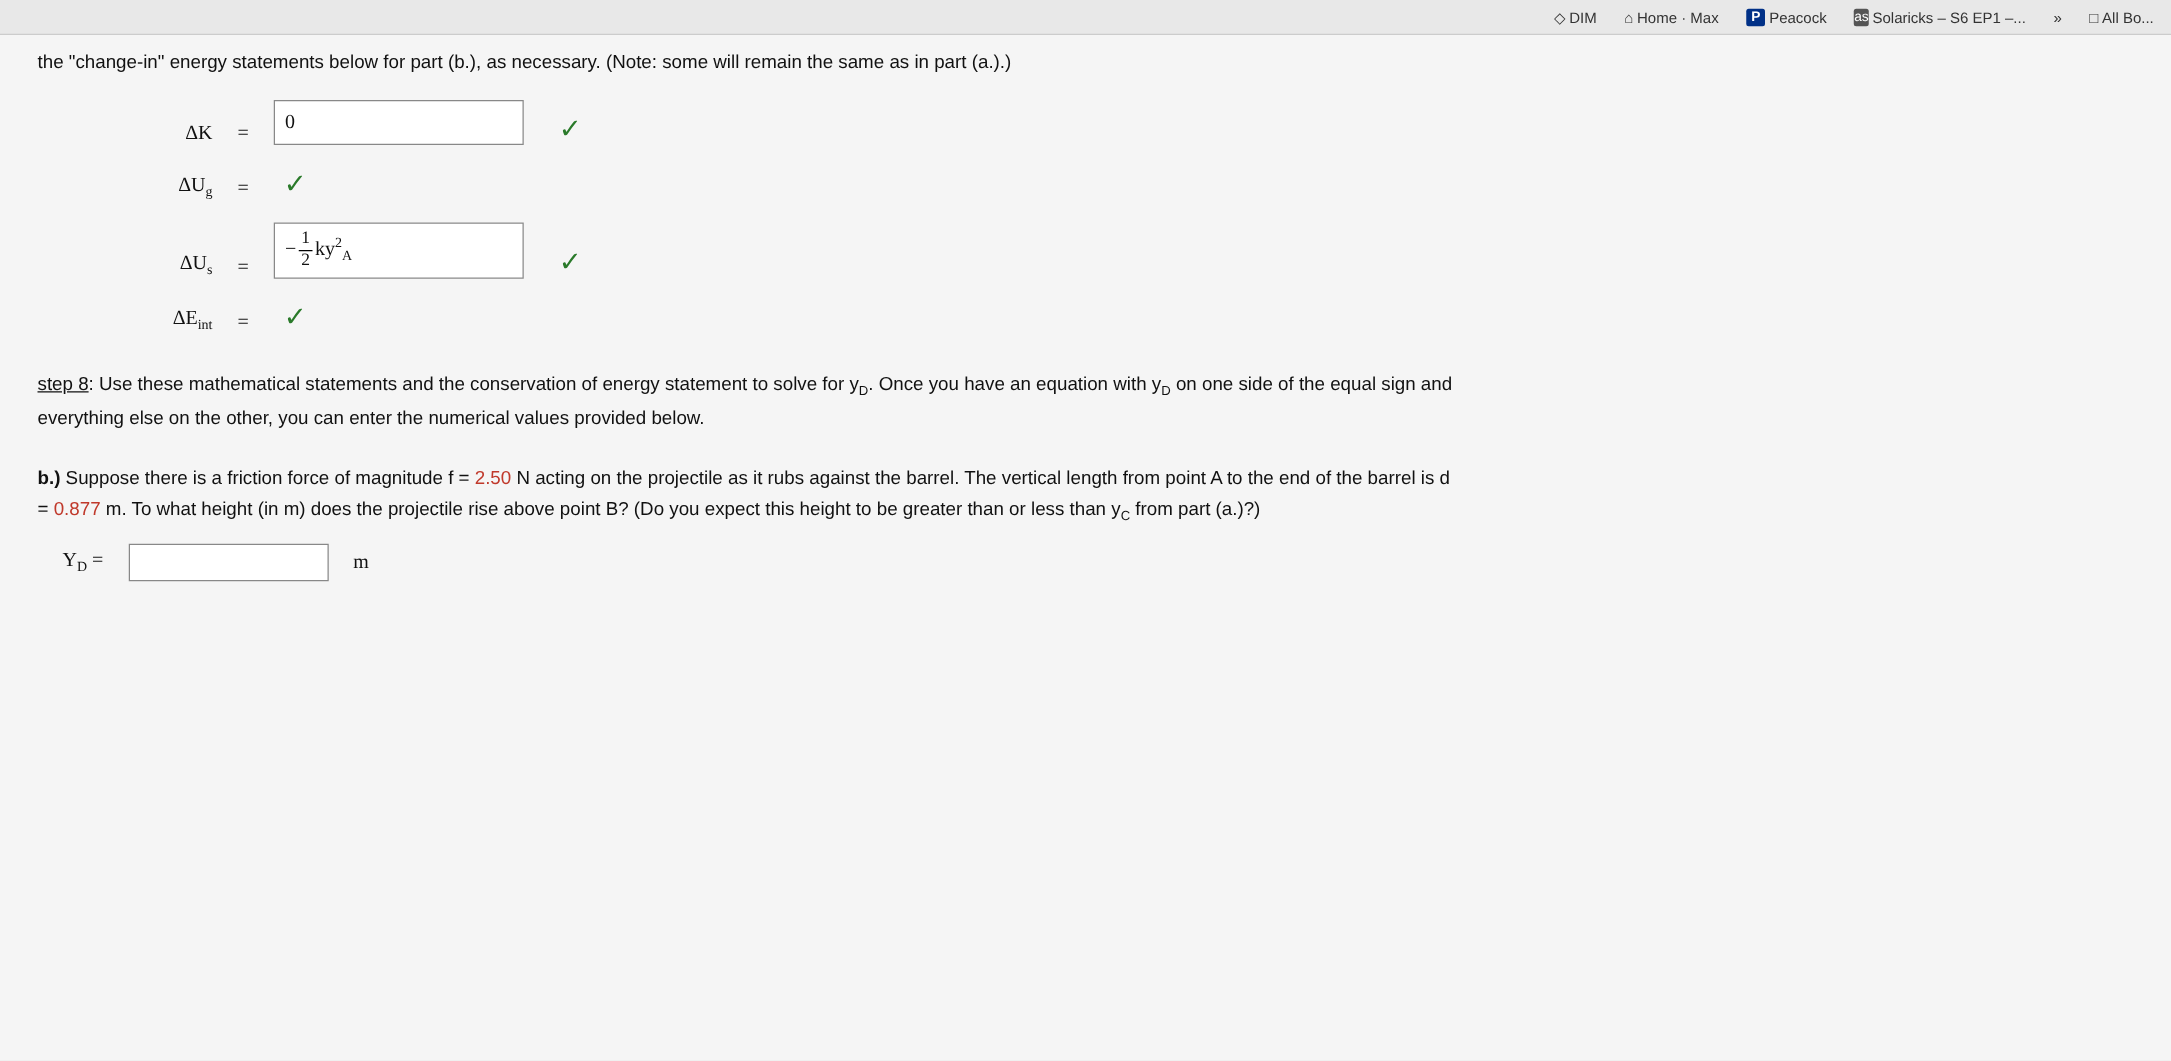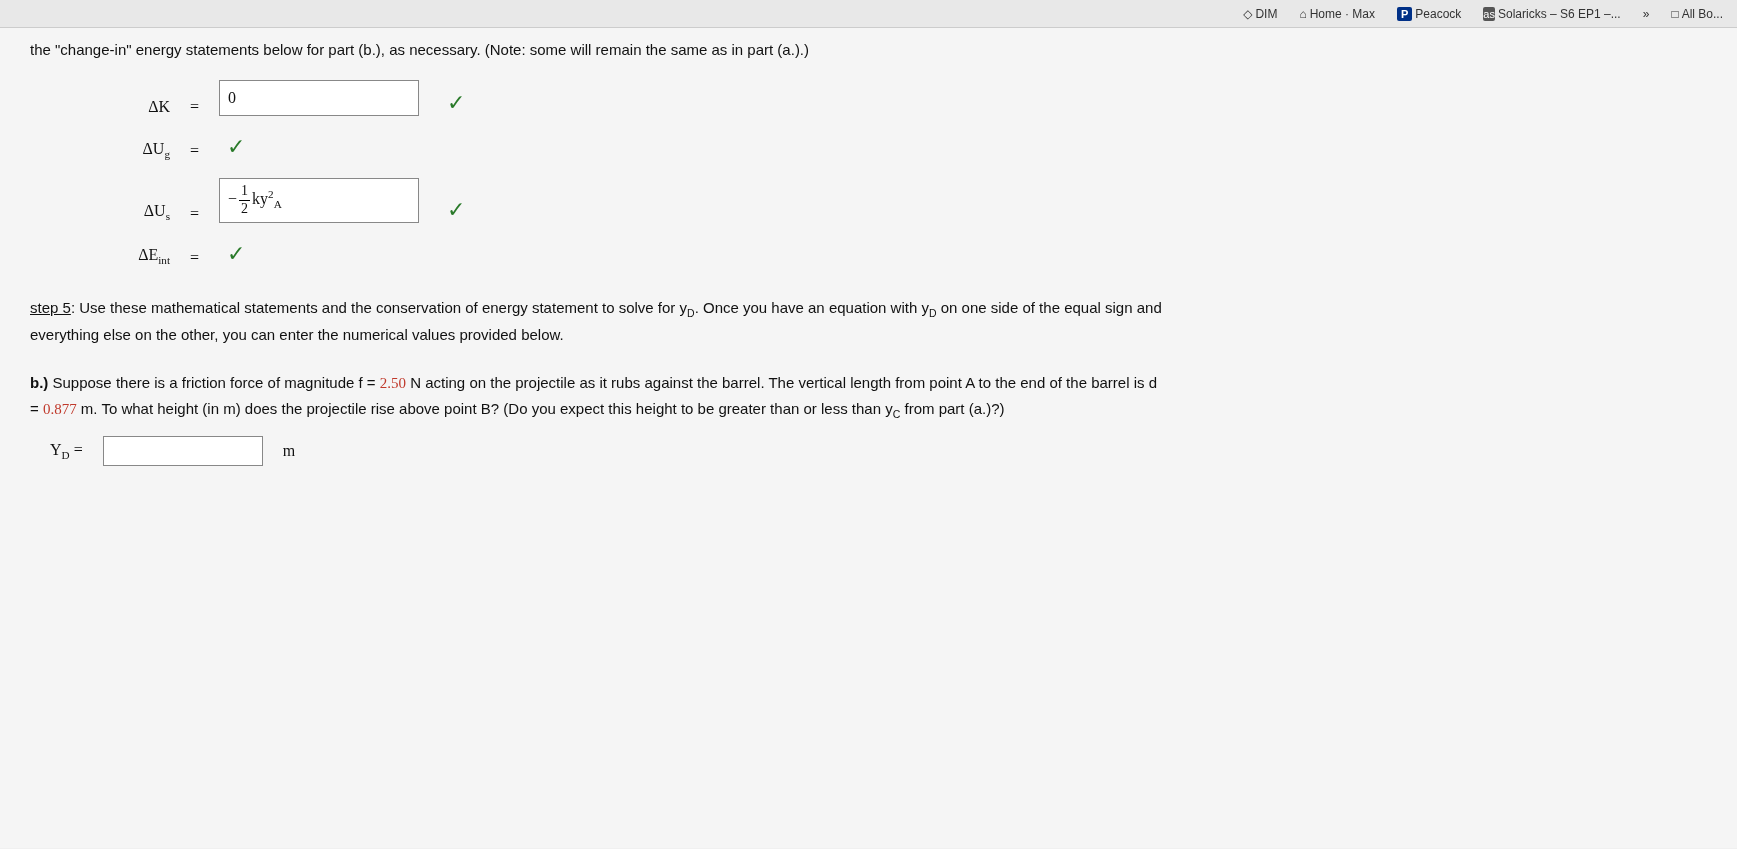--- a/index.html
+++ b/index.html
@@ -109,21 +109,20 @@
       text-decoration: underline;
     }
     .part-b-text {
       margin-top: 22px;
       font-size: 15px;
       line-height: 1.7;
       color: #111;
     }
     .highlight-val {
       color: #c0392b;
-      font-family: Liberation Serif, serif;
     }
     .yd-row {
       display: flex;
       align-items: center;
       margin: 12px 0 0 20px;
       gap: 20px;
       font-size: 16px;
       font-family: 'Times New Roman', Times, serif;
     }
     .yd-input {
@@ -200,21 +199,21 @@
     <div class="check-mark">✓</div>
   </div>
 
   <div class="energy-row">
     <div class="energy-label math-content">ΔE<sub>int</sub></div>
     <div class="energy-equals math-content">=</div>
     <div class="check-mark">✓</div>
   </div>
 
   <div class="step-text">
-    <u>step 5</u>: Use these mathematical statements and the conservation of energy statement to solve for y<sub>D</sub>. Once you have an equation with y<sub>D</sub> on one side of the equal sign and<br>
+    <u>step 8</u>: Use these mathematical statements and the conservation of energy statement to solve for y<sub>D</sub>. Once you have an equation with y<sub>D</sub> on one side of the equal sign and<br>
     everything else on the other, you can enter the numerical values provided below.
   </div>
 
   <div class="part-b-text">
     <b>b.)</b> Suppose there is a friction force of magnitude f = <span class="highlight-val">2.50</span> N acting on the projectile as it rubs against the barrel. The vertical length from point A to the end of the barrel is d<br>
     = <span class="highlight-val">0.877</span> m. To what height (in m) does the projectile rise above point B? (Do you expect this height to be greater than or less than y<sub>C</sub> from part (a.)?)
   </div>
 
   <div class="yd-row">
     <span>Y<sub>D</sub> =</span>

